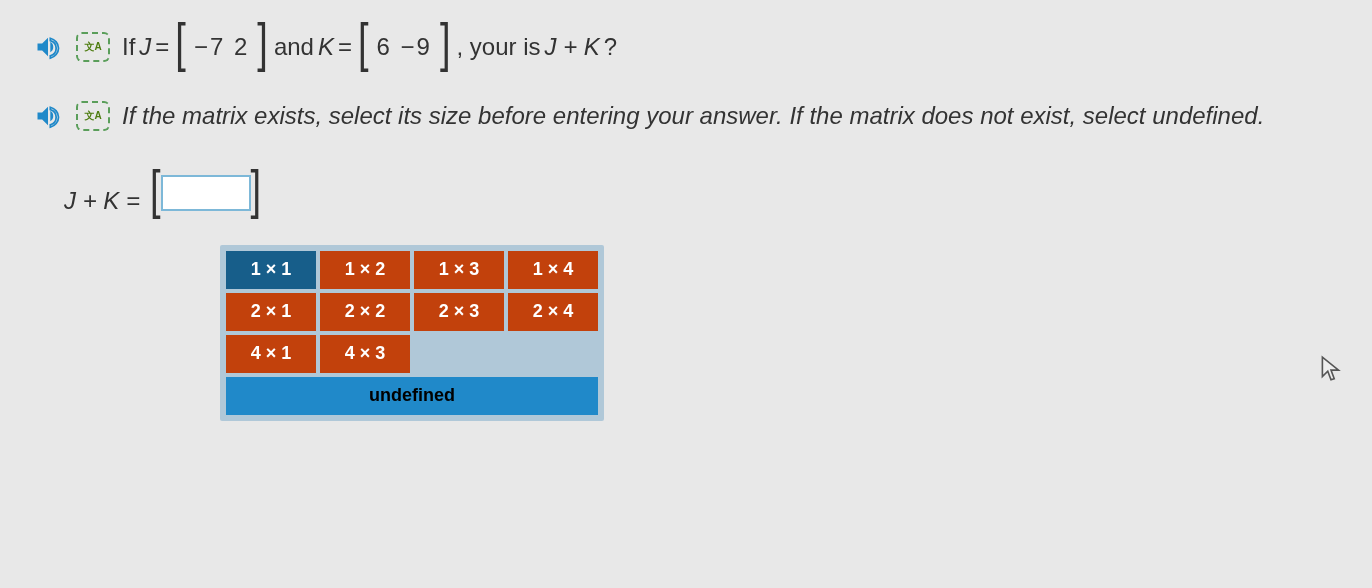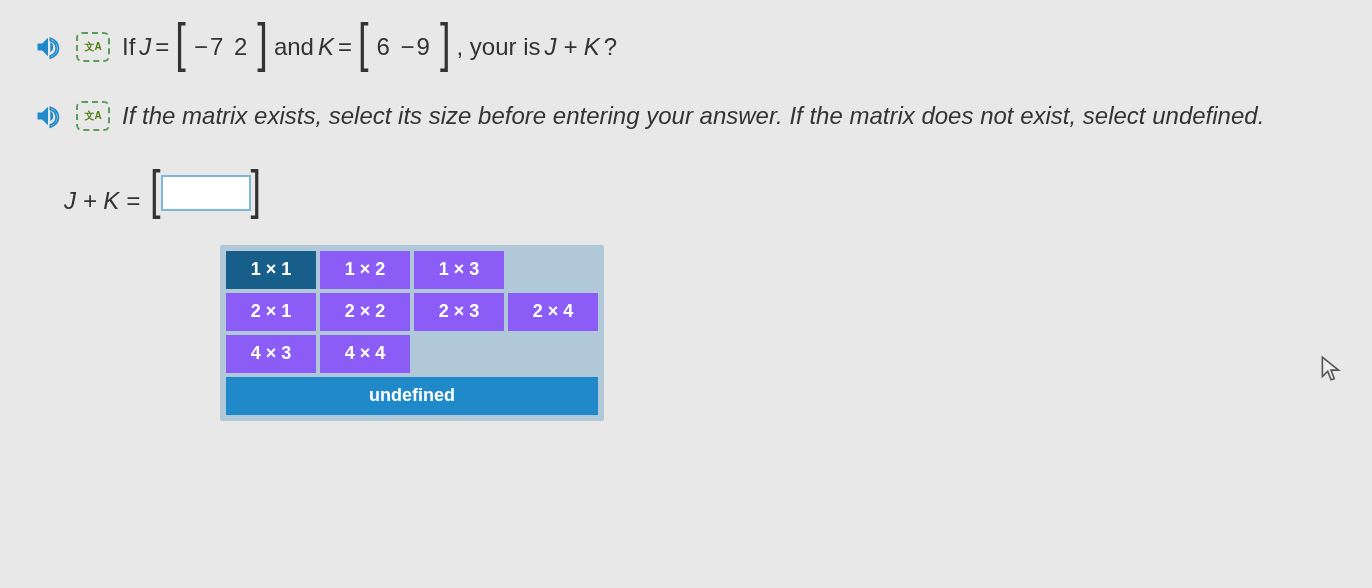--- a/index.html
+++ b/index.html
@@ -113,40 +113,40 @@
       background: #b0c8d8;
       padding: 4px;
       border-radius: 2px;
     }
     .size-row {
       display: flex;
     }
     .size-btn {
       width: 90px;
       height: 38px;
-      background: #8b5cf6;
+      background: #c2410c;
       color: #fff;
       display: flex;
       align-items: center;
       justify-content: center;
       font-size: 18px;
       font-weight: 600;
       margin: 2px;
       cursor: pointer;
       border: none;
       font-family: inherit;
     }
     .size-btn.selected {
       background: #175e8a;
     }
     .undefined-btn {
       width: calc(90px * 4 + 12px);
       height: 38px;
       background: #2089c9;
-      color: #ffffff;
+      color: #000000;
       display: flex;
       align-items: center;
       justify-content: center;
       font-size: 18px;
       font-weight: 600;
       margin: 2px;
       cursor: pointer;
       border: none;
       font-family: inherit;
     }
@@ -218,30 +218,31 @@
   </span>
 </div>
 
 
 <div class="size-selector">
   <div id="size-rows">
       <div class="size-row">
         <button class="size-btn selected">1 × 1</button>
         <button class="size-btn">1 × 2</button>
         <button class="size-btn">1 × 3</button>
+        <button class="size-btn">1 × 4</button>
       </div>
       <div class="size-row">
         <button class="size-btn">2 × 1</button>
         <button class="size-btn">2 × 2</button>
         <button class="size-btn">2 × 3</button>
         <button class="size-btn">2 × 4</button>
       </div>
       <div class="size-row">
+        <button class="size-btn">4 × 1</button>
         <button class="size-btn">4 × 3</button>
-        <button class="size-btn">4 × 4</button>
       </div>
     </div>
   <button class="undefined-btn">undefined</button>
 </div>
 
 
 <span class="cursor-icon">
   <svg width="22" height="28" viewBox="0 0 20 26" fill="none" stroke="#555" stroke-width="1.5">
     <path d="M2 2 L2 20 L7 15 L10 23 L13 22 L10 14 L17 14 Z" fill="#eee"></path>
   </svg>

